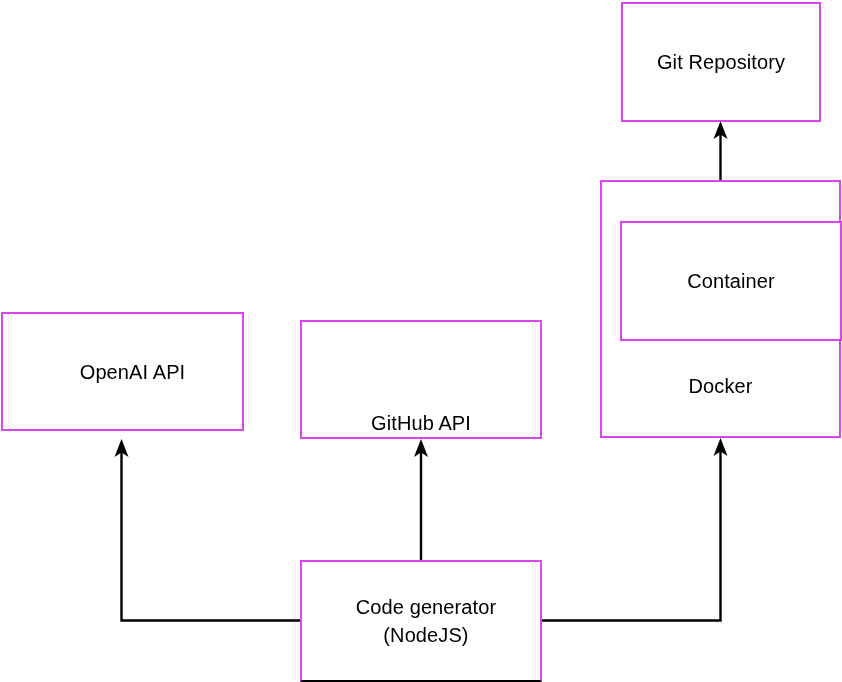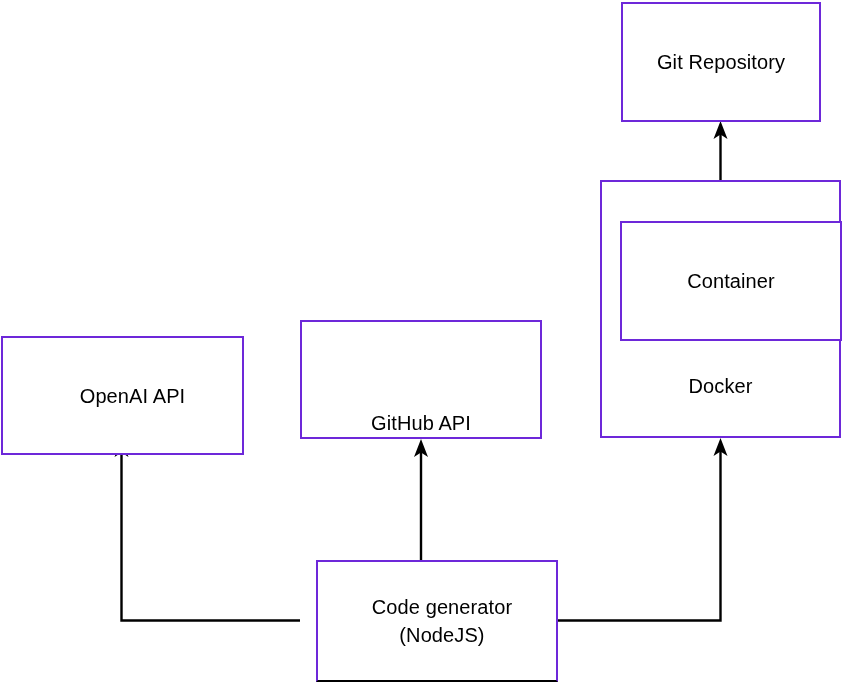--- a/index.html
+++ b/index.html
@@ -15,21 +15,21 @@
     position: relative;
     width: 842px;
     height: 682px;
     background: #ffffff;
     overflow: hidden;
   }
   .node {
     position: absolute;
     box-sizing: border-box;
     background: #ffffff;
-    border: 2px solid #6d28d9;
+    border: 2px solid #d946ef;
     display: flex;
     align-items: center;
     justify-content: center;
     text-align: center;
   }
   .node-label {
     font-family: "Liberation Sans", sans-serif;
     font-size: 20px;
     line-height: 28px;
     color: #000000;
@@ -55,34 +55,34 @@
     margin-top: 190px;
   }
   #node-container {
     left: 620px;
     top: 221px;
     width: 222px;
     height: 120px;
   }
   #node-openai-api {
     left: 1px;
-    top: 336px;
+    top: 312px;
     width: 243px;
     height: 119px;
     padding-left: 20px;
   }
   #node-github-api {
     left: 300px;
     top: 320px;
     width: 242px;
     height: 119px;
     align-items: flex-end;
   }
   #node-code-generator {
-    left: 316px;
+    left: 300px;
     top: 560px;
     width: 242px;
     height: 122px;
     border-bottom: 2px solid #000000;
     padding-left: 10px;
   }
   
   #edge-layer {
     position: absolute;
     left: 0;

